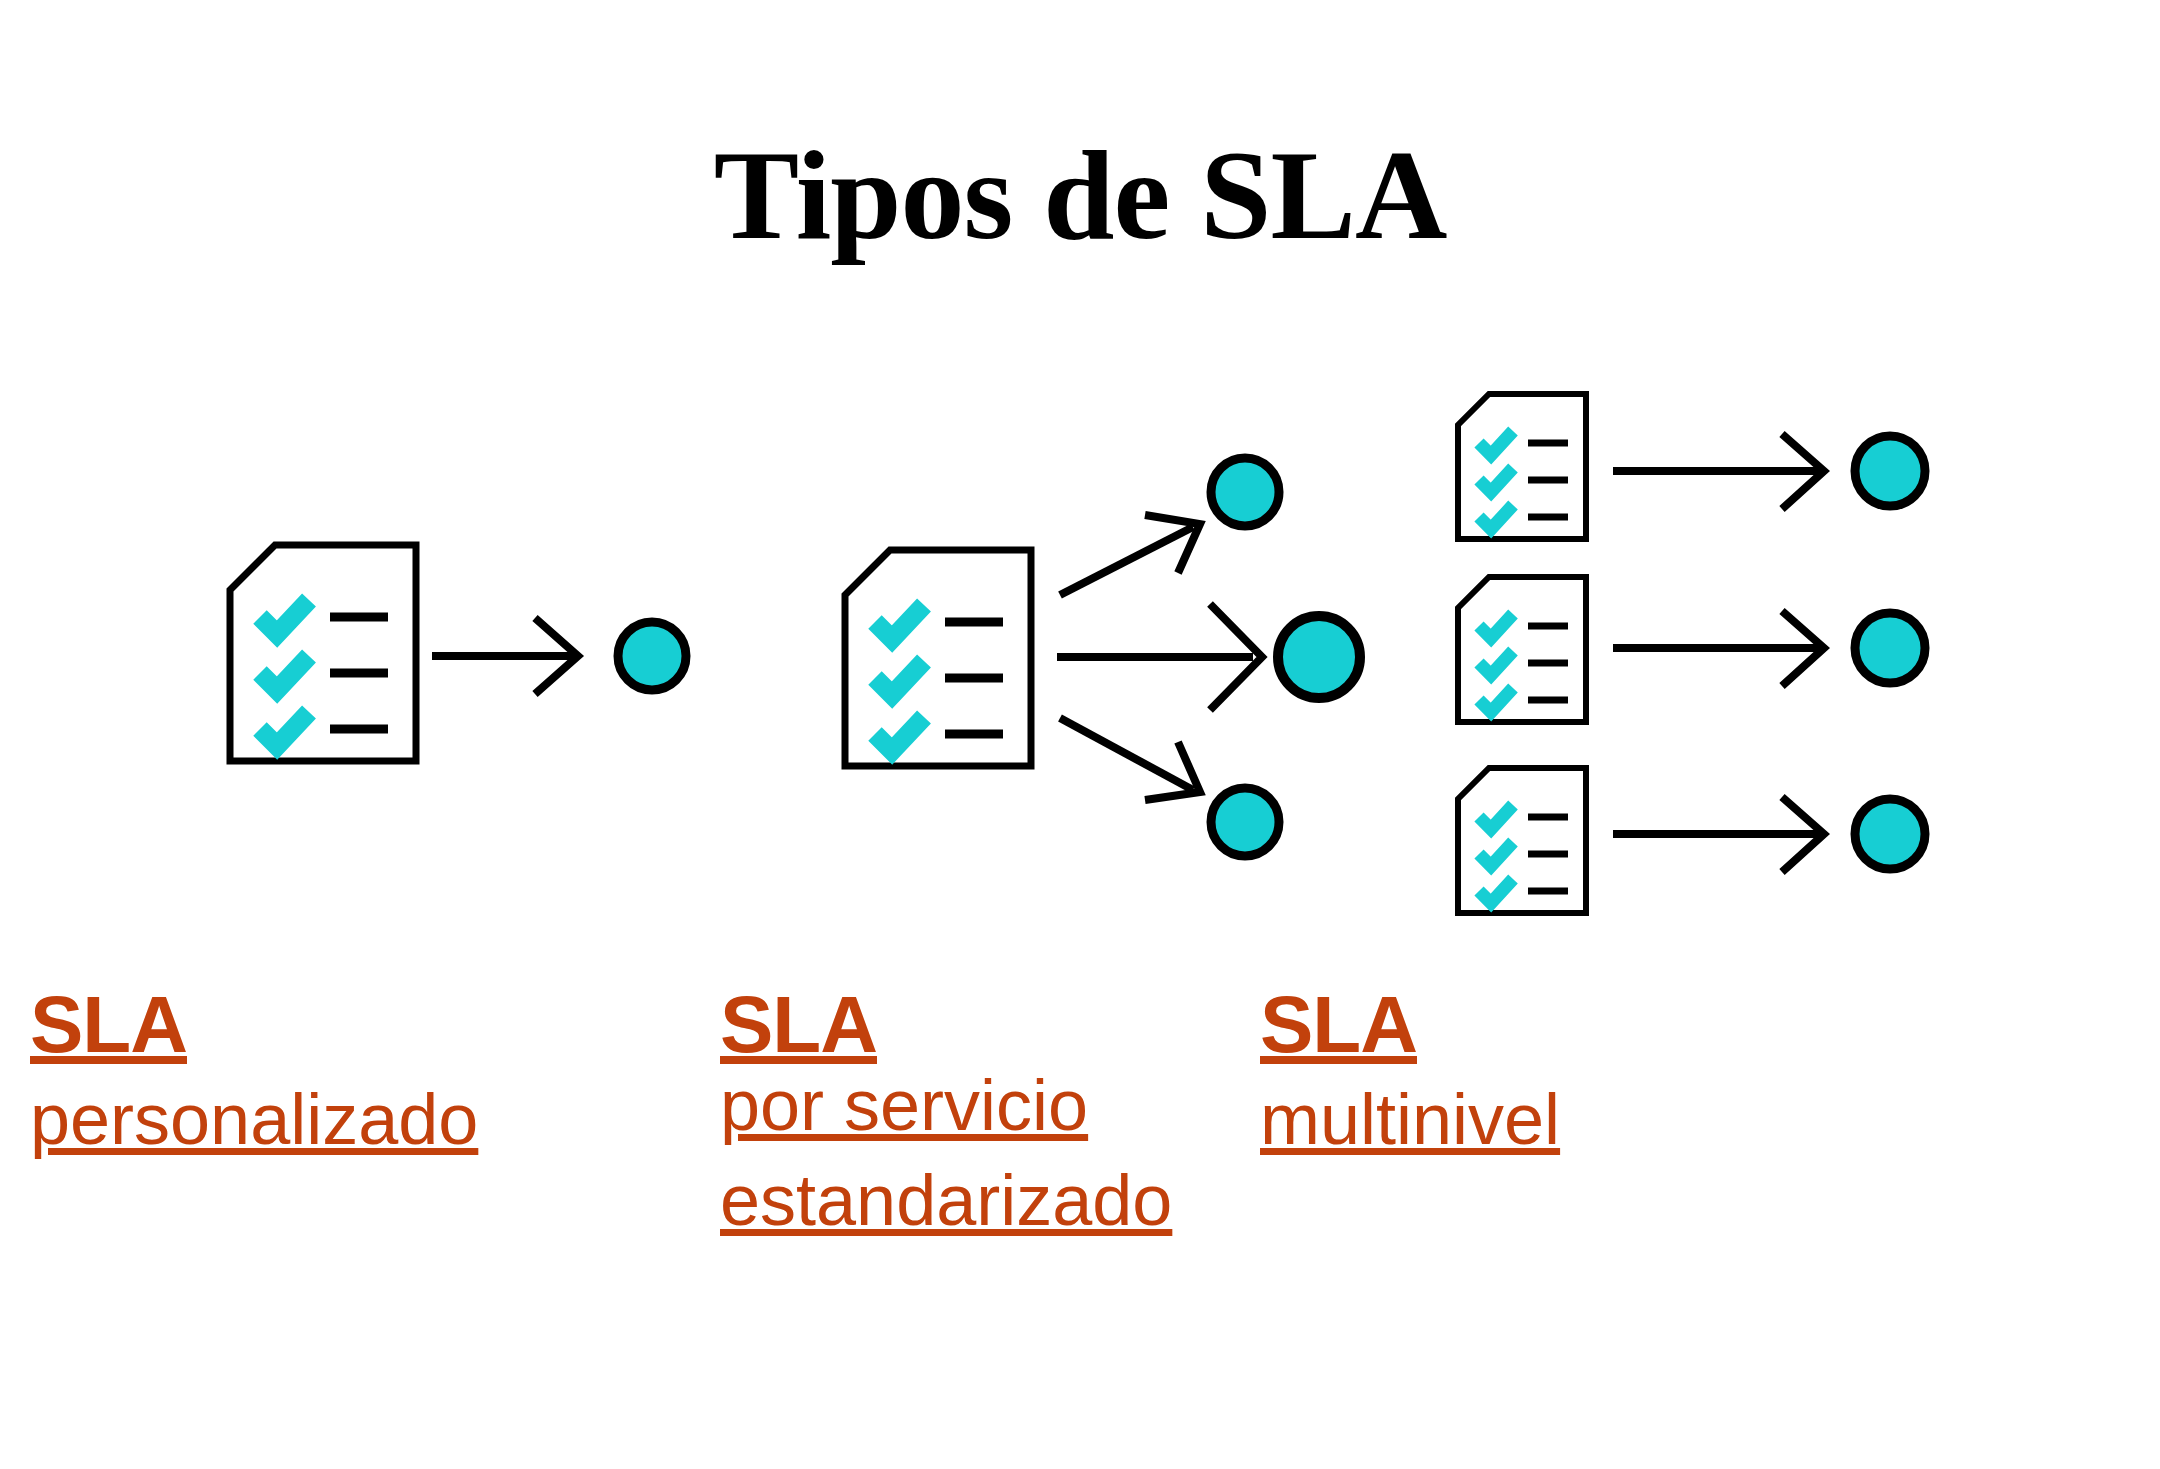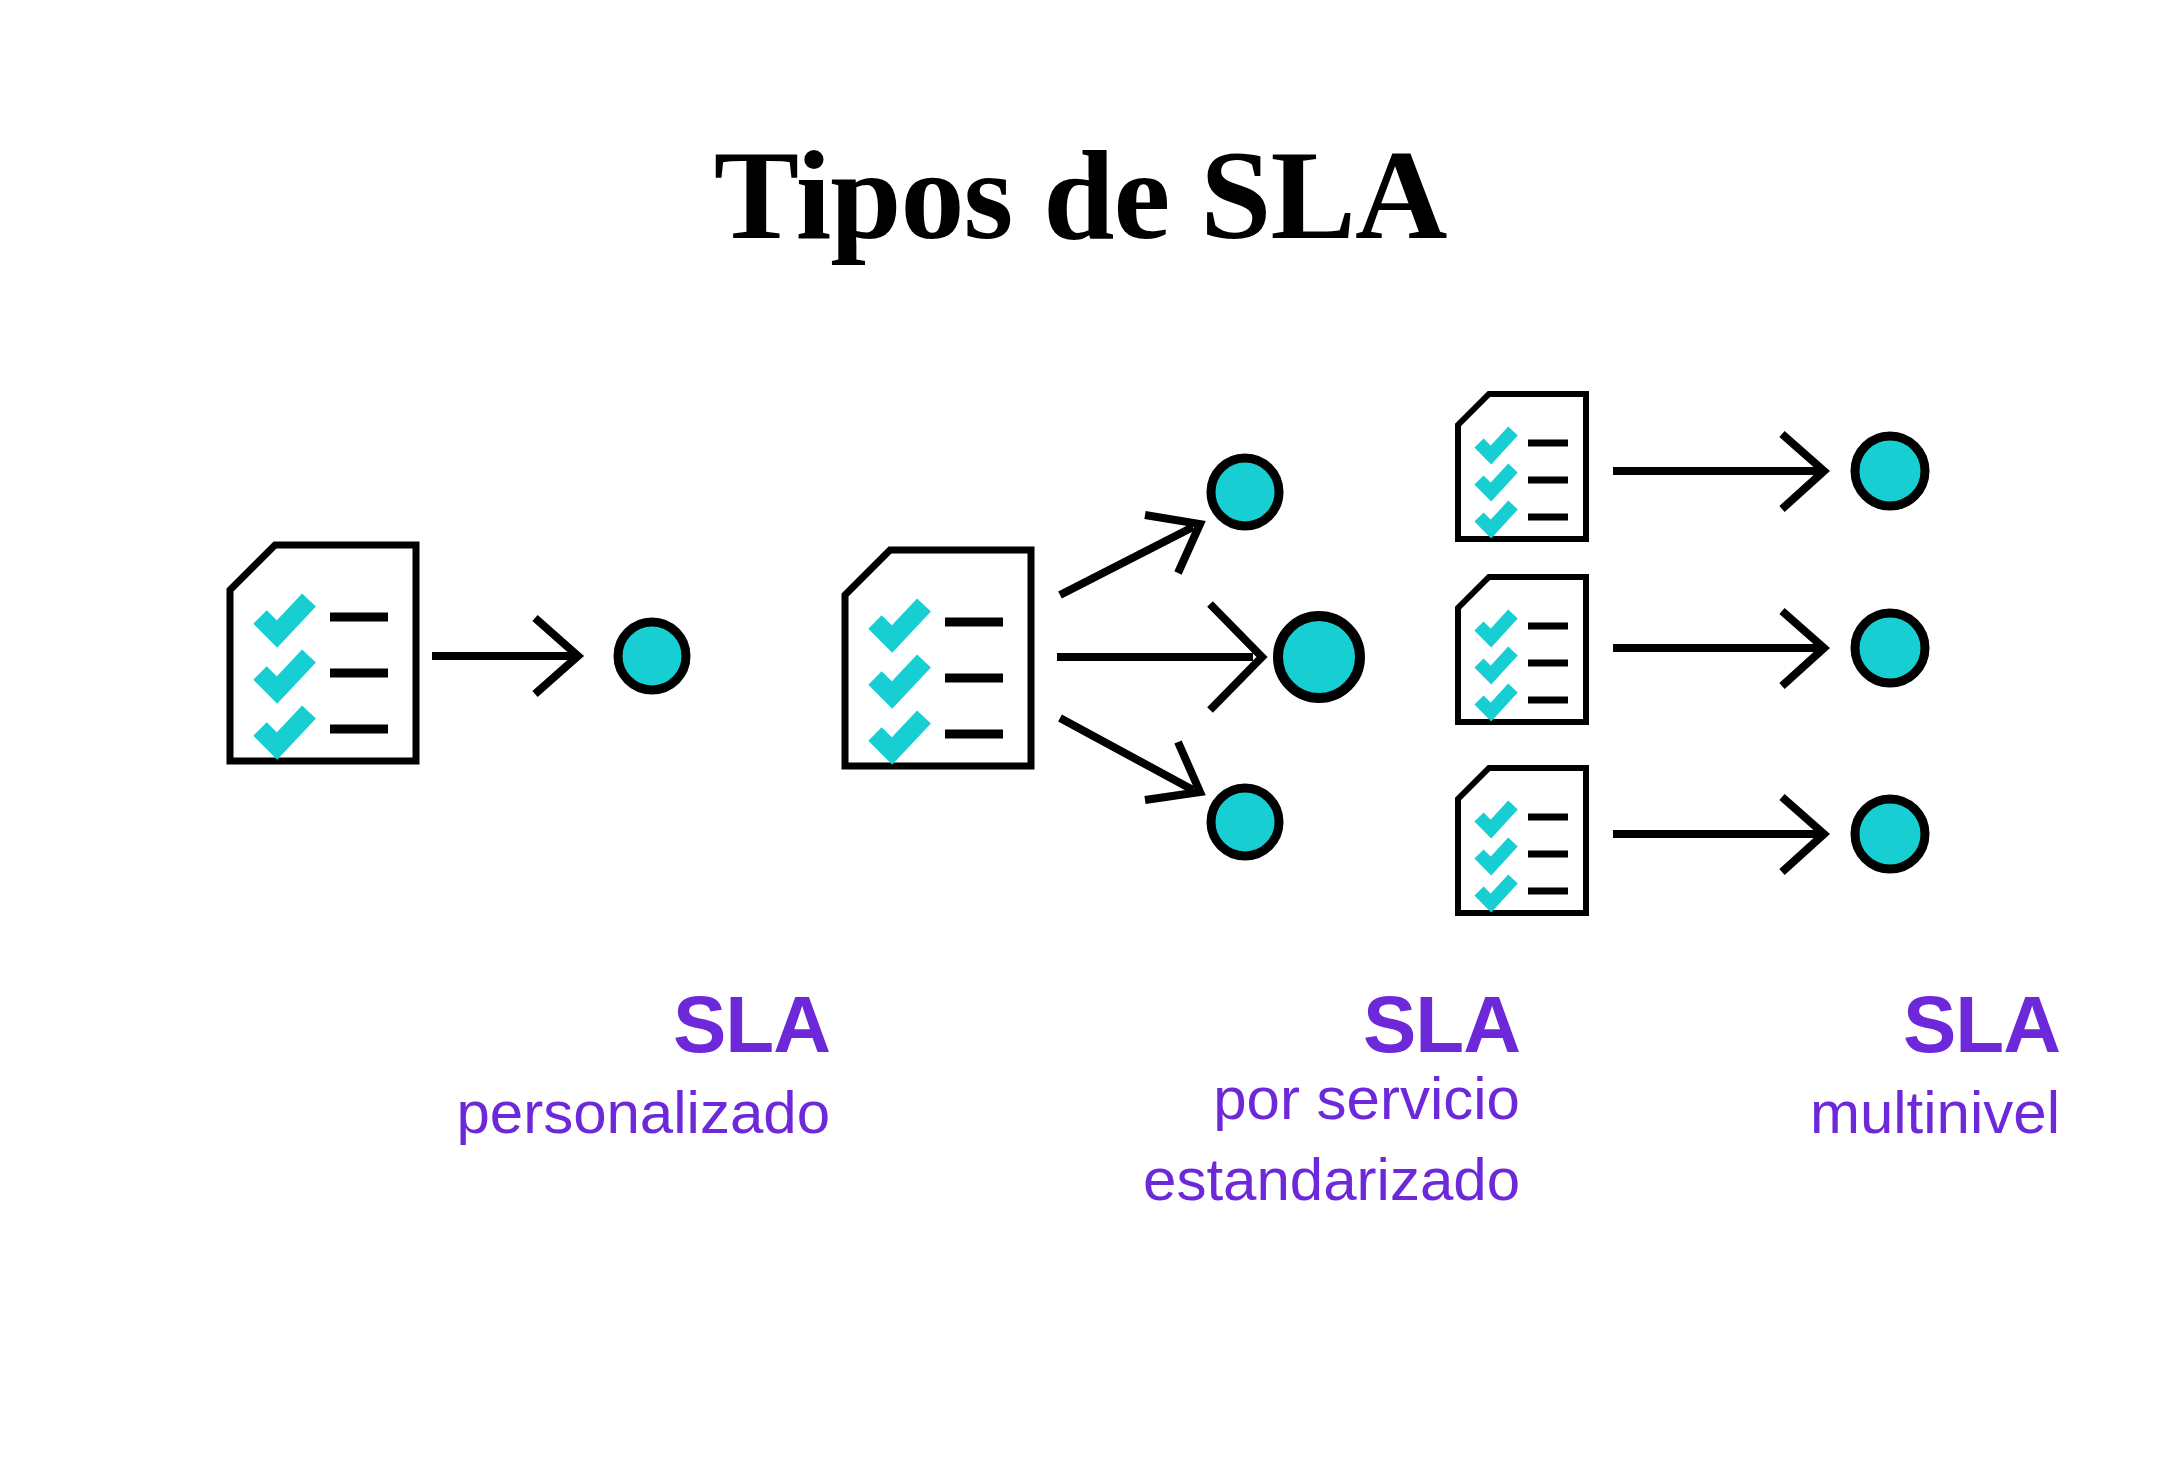--- a/index.html
+++ b/index.html
@@ -41,35 +41,36 @@
     position: absolute;
     left: 0;
     top: 0;
     width: 2160px;
     height: 1469px;
   }
 
   
   .caption-block {
     position: absolute;
-    text-align: right;
-    color: #6d28d9;
+    text-align: left;
+    color: #c2410c;
+    text-decoration: underline;
   }
   .caption-head {
     font-family: "Liberation Sans", sans-serif;
     font-weight: bold;
     font-size: 80px;
     line-height: 1.0;
     letter-spacing: -1px;
     white-space: nowrap;
   }
   .caption-sub {
     font-family: "Liberation Sans", sans-serif;
     font-weight: normal;
-    font-size: 60px;
+    font-size: 72px;
     line-height: 1.12;
     margin-top: 14px;
     white-space: nowrap;
   }
   .caption-1 { left: 30px;   top: 985px; width: 800px; }
   .caption-2 { left: 720px;  top: 985px; width: 800px; }
   .caption-3 { left: 1260px; top: 985px; width: 800px; }
 </style>
 </head>
 <body>

